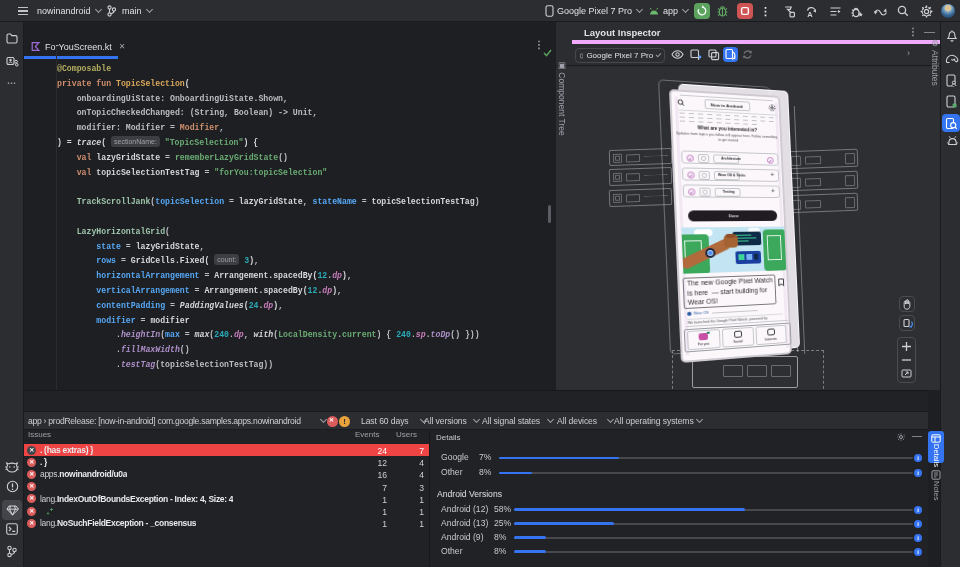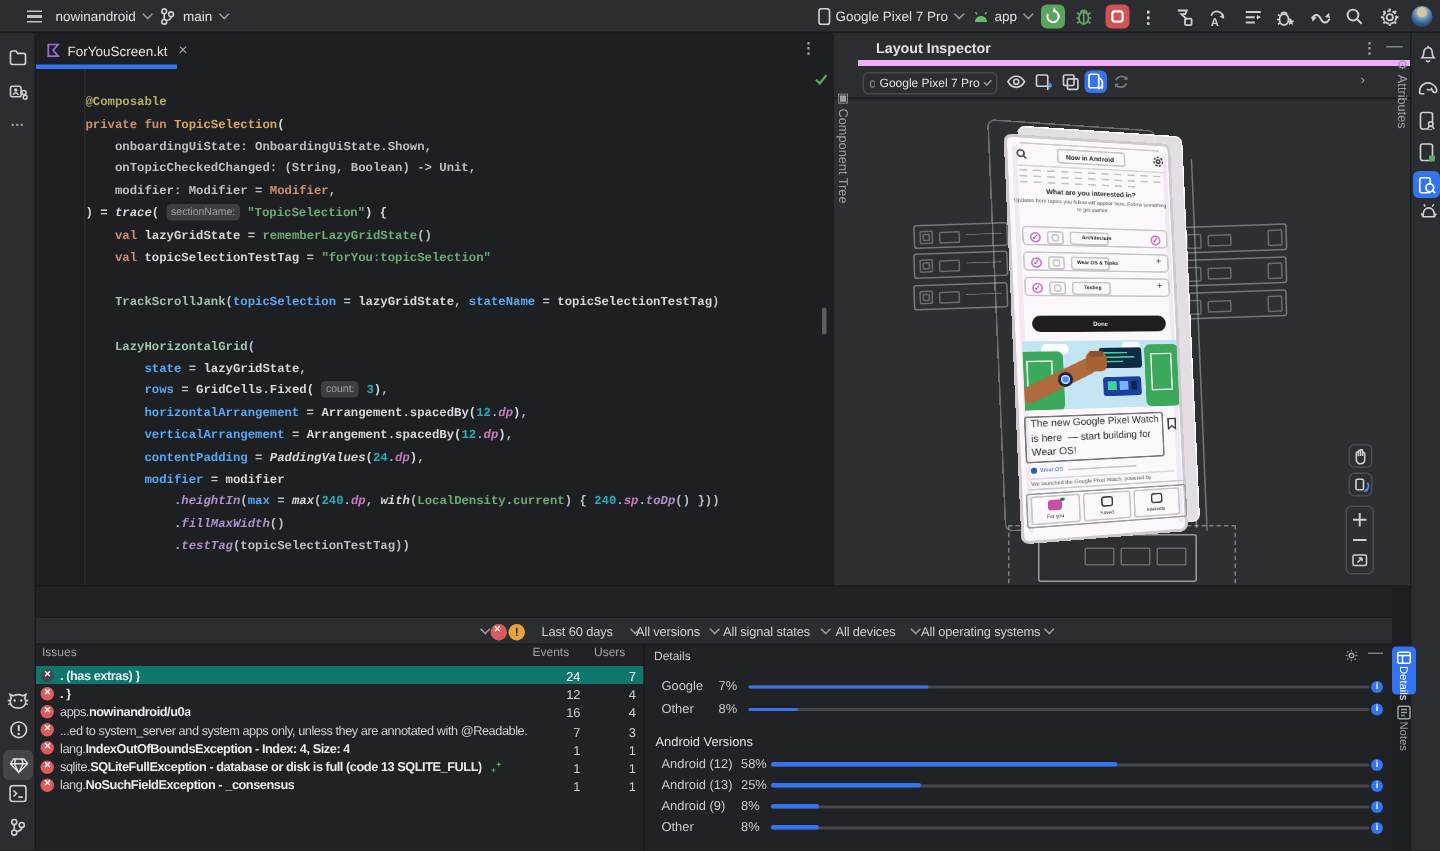--- a/index.html
+++ b/index.html
@@ -11,21 +11,21 @@
 #topbar .it{position:absolute;top:0;height:22px;display:flex;align-items:center;font-size:9px;color:#DFE1E5}
 .chev{display:inline-block;width:5px;height:5px;border-right:1.2px solid #9DA0A8;border-bottom:1.2px solid #9DA0A8;transform:rotate(45deg);margin-left:5px;margin-top:-3px}
 .burger{width:10px;height:8px;border-top:1.2px solid #C2C4C9;border-bottom:1.2px solid #C2C4C9;position:relative}
 .burger:before{content:"";position:absolute;left:0;top:2.4px;width:10px;height:1.2px;background:#C2C4C9}
 .runbtn{position:absolute;top:3px;width:16px;height:16px;border-radius:4px}
 
 #leftbar{left:0;top:22px;width:24px;height:545px;background:#2B2D30;border-right:1px solid #1A1B1E}
 .sic{position:absolute;left:3px;width:18px;height:18px;display:flex;align-items:center;justify-content:center}
 
 #editor{left:24px;top:22px;width:532px;height:368px;background:#1E1F22}
-#tabrow{position:absolute;left:0;top:0;width:532px;height:24px}
+#tabrow{position:absolute;left:0;top:13px;width:532px;height:24px}
 #tab1{position:absolute;left:0;top:0;height:23px;display:flex;align-items:center;padding:0 8px 0 7px;font-size:9px;color:#DFE1E5}
 #tabline{position:absolute;left:0;top:21px;width:94px;height:2.5px;background:#3574F0}
 pre.code{position:absolute;left:33px;top:40px;font:700 8.2px/14.8px "Liberation Mono",monospace;letter-spacing:0;color:#BCBEC4;white-space:pre}
 .kw{color:#CF8E6D}.ann{color:#B3AE60}.fn{color:#D9A85C}.str{color:#6AAB73}.num{color:#29ABB8}
 .arg{color:#56A8F5}.prop{color:#C77DBB;font-style:italic}.ext{color:#AE8FC9;font-style:italic}
 .itw{font-style:italic;color:#D5D7DB}.gfn{color:#6AAB73}.cfn{color:#9EC5AC}.wht{color:#D5D7DB}
 .hint{display:inline-block;background:#3C3E43;color:#9DA0A8;border-radius:3px;font:400 7px/9px "Liberation Sans",sans-serif;padding:1px 3px;vertical-align:1px}
 
 #insp{left:556px;top:22px;width:384px;height:368px;background:#2B2D30}
 #insphead{position:absolute;left:16px;top:0;width:384px;height:22px;border-bottom:4px solid #f0abfc}
@@ -521,61 +521,60 @@
     </div>
 <div class="abs dim" style="left:928px;top:470px;width:16px;height:36px">
       <svg style="margin:0 auto" width="10" height="10" viewBox="0 0 10 10">
         <rect x="1" y="0.8" width="8" height="8.4" rx="1" fill="none" stroke="#9DA0A8" stroke-width="1"></rect>
         <path d="M3 3h4M3 5h4M3 7h2.5" stroke="#9DA0A8" stroke-width="0.9"></path>
       </svg>
       <div style="writing-mode:vertical-lr;font-size:7.5px;margin:1px auto 0;width:9px">Notes</div>
     </div>
 <div class="abs" id="bottom">
  <div id="bfilter">
+  <span style="position:absolute;left:4px;color:#CDCFD4;letter-spacing:-0.28px">app › prodRelease: [now-in-android] com.google.samples.apps.nowinandroid</span>
   <span class="chev" style="position:absolute;left:292px;top:8px"></span>
   <span class="xic" style="position:absolute;left:300px;top:4px;width:11px;height:11px"></span>
   <span style="position:absolute;left:315px;top:4px;width:11px;height:11px;border-radius:50%;background:#E8A33D;color:#2B2D30;font:700 8px/11px 'Liberation Sans';text-align:center">!</span>
   <span style="position:absolute;left:337px;color:#CDCFD4">Last 60 days</span>
         <span class="chev" style="position:absolute;left:392px;top:8px"></span>
   <span style="position:absolute;left:400px;color:#CDCFD4">All versions</span>
         <span class="chev" style="position:absolute;left:445px;top:8px"></span>
   <span style="position:absolute;left:458px;color:#CDCFD4">All signal states</span>
         <span class="chev" style="position:absolute;left:519px;top:8px"></span>
   <span style="position:absolute;left:533px;color:#CDCFD4">All devices</span>
         <span class="chev" style="position:absolute;left:579px;top:8px"></span>
   <span style="position:absolute;left:590px;color:#CDCFD4">All operating systems</span>
         <span class="chev" style="position:absolute;left:668px;top:8px"></span>
  </div>
  <div id="issues">
   <div class="ihead" style="left:4px">Issues</div>
   <div class="ihead" style="left:331px">Events</div>
   <div class="ihead" style="left:372px">Users</div>
-  <div class="irow" style="top:14px;background:#0f766e">
+  <div class="irow" style="top:14px;background:#ef4444">
           <span class="xic" style="background:#43464C"></span>
           <span style="color:#fff"><b>. (has extras) }</b></span>
         </div>
   <div class="irow" style="top:26.2px">
           <span class="xic"></span>
           <span><b>. }</b></span>
         </div>
   <div class="irow" style="top:38.4px">
           <span class="xic"></span>
           <span>apps.<b>nowinandroid/u0a</b></span>
         </div>
   <div class="irow" style="top:50.6px">
           <span class="xic"></span>
-          <span>...ed to system_server and system apps only, unless they are annotated with @Readable.</span>
         </div>
   <div class="irow" style="top:62.8px">
           <span class="xic"></span>
           <span>lang.<b>IndexOutOfBoundsException - Index: 4, Size: 4</b></span>
         </div>
   <div class="irow" style="top:75px">
           <span class="xic"></span>
-          <span>sqlite.<b>SQLiteFullException - database or disk is full (code 13 SQLITE_FULL)</b></span>
           <svg style="margin-left:5px" width="10" height="10" viewBox="0 0 10 10">
             <path d="M6.5 1.5 7 3l1.5.5L7 4l-.5 1.5L6 4 4.5 3.5 6 3z" fill="#59A869"></path>
             <path d="M3 5.5 3.4 7l1.4.4-1.4.4L3 9.4 2.6 7.8 1.2 7.4 2.6 7z" fill="#59A869"></path>
           </svg>
         </div>
   <div class="irow" style="top:87.2px">
           <span class="xic"></span>
           <span>lang.<b>NoSuchFieldException - _consensus</b></span>
         </div>
   <div class="enum" style="top:16px;left:330px;width:33px;color:#fff">24</div>

